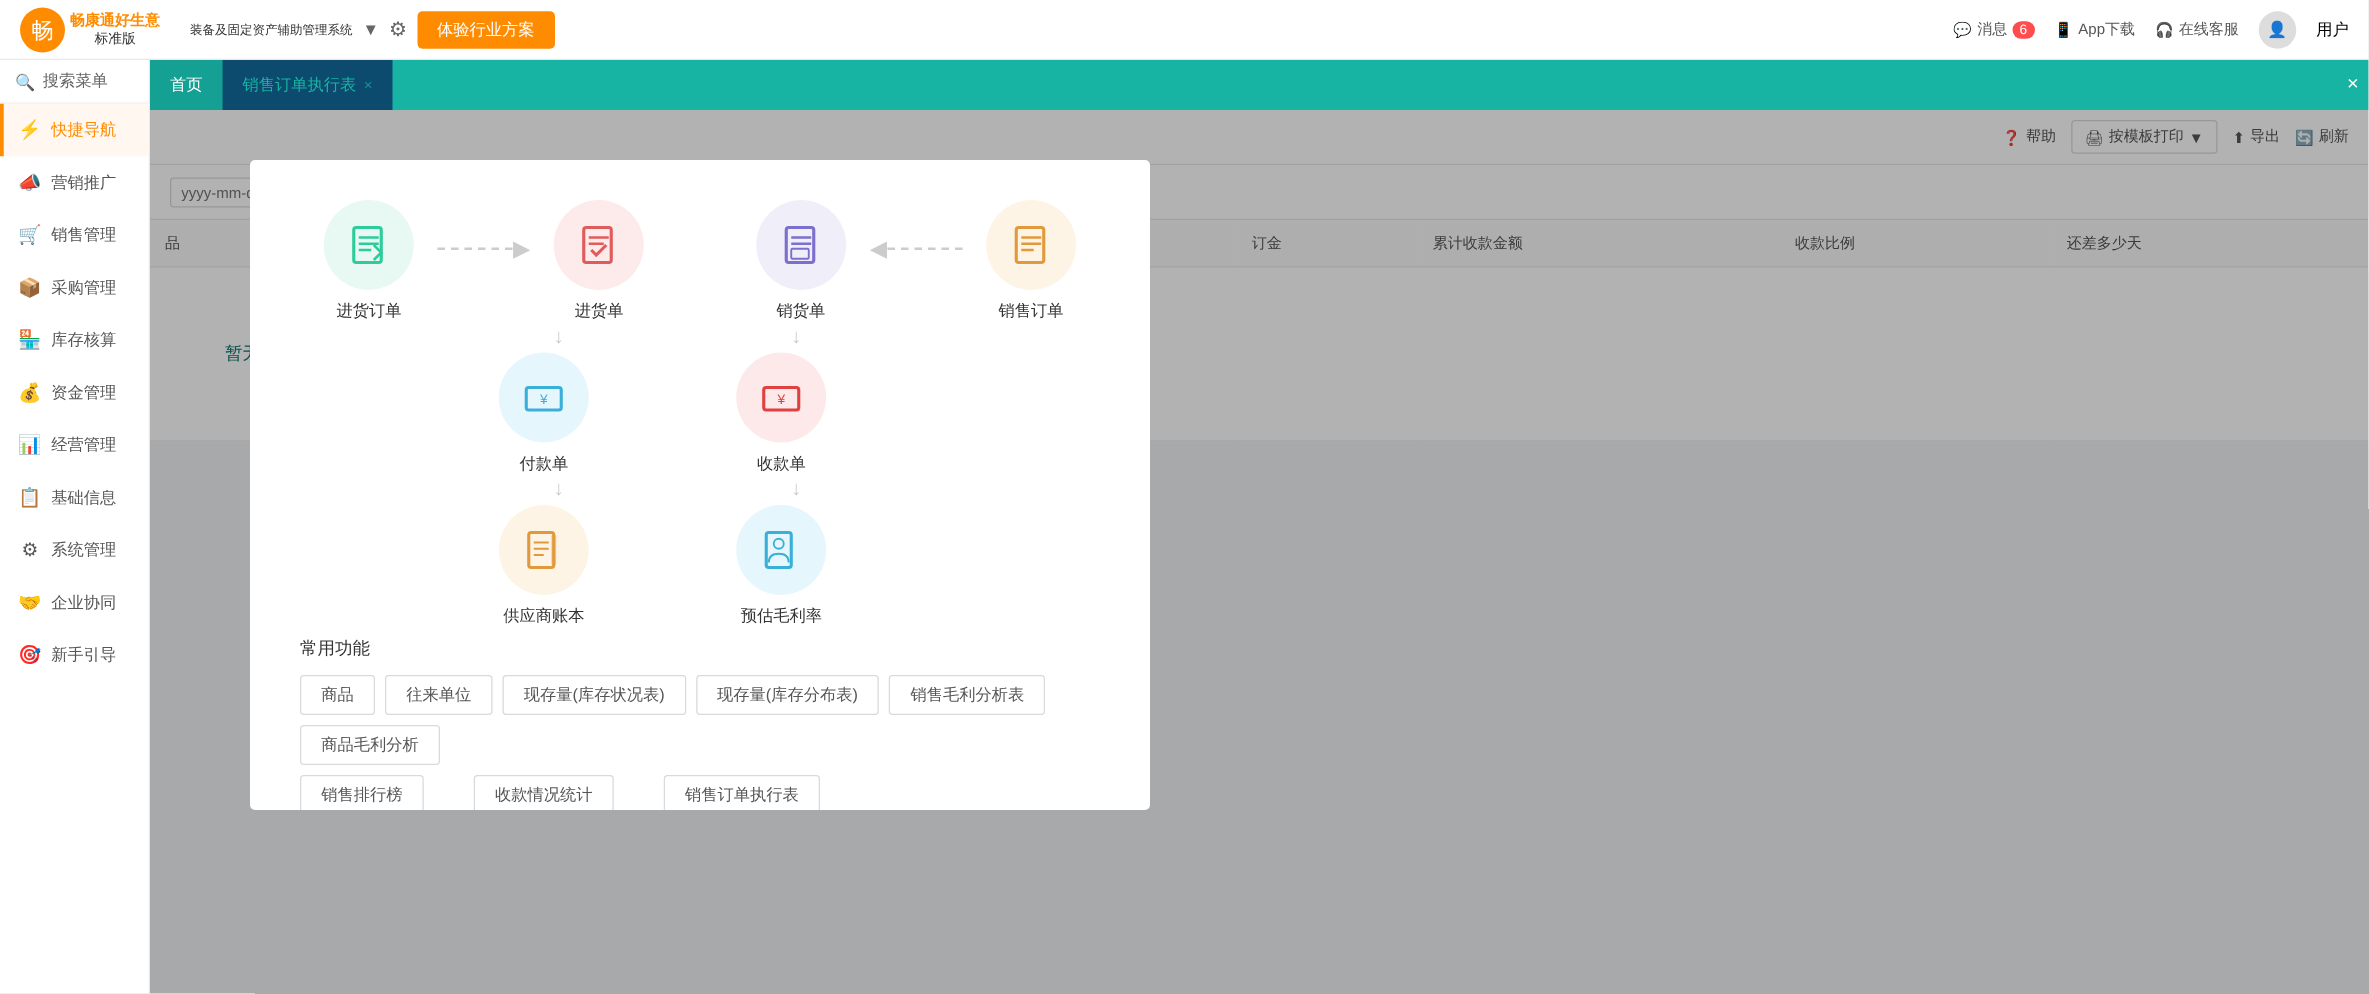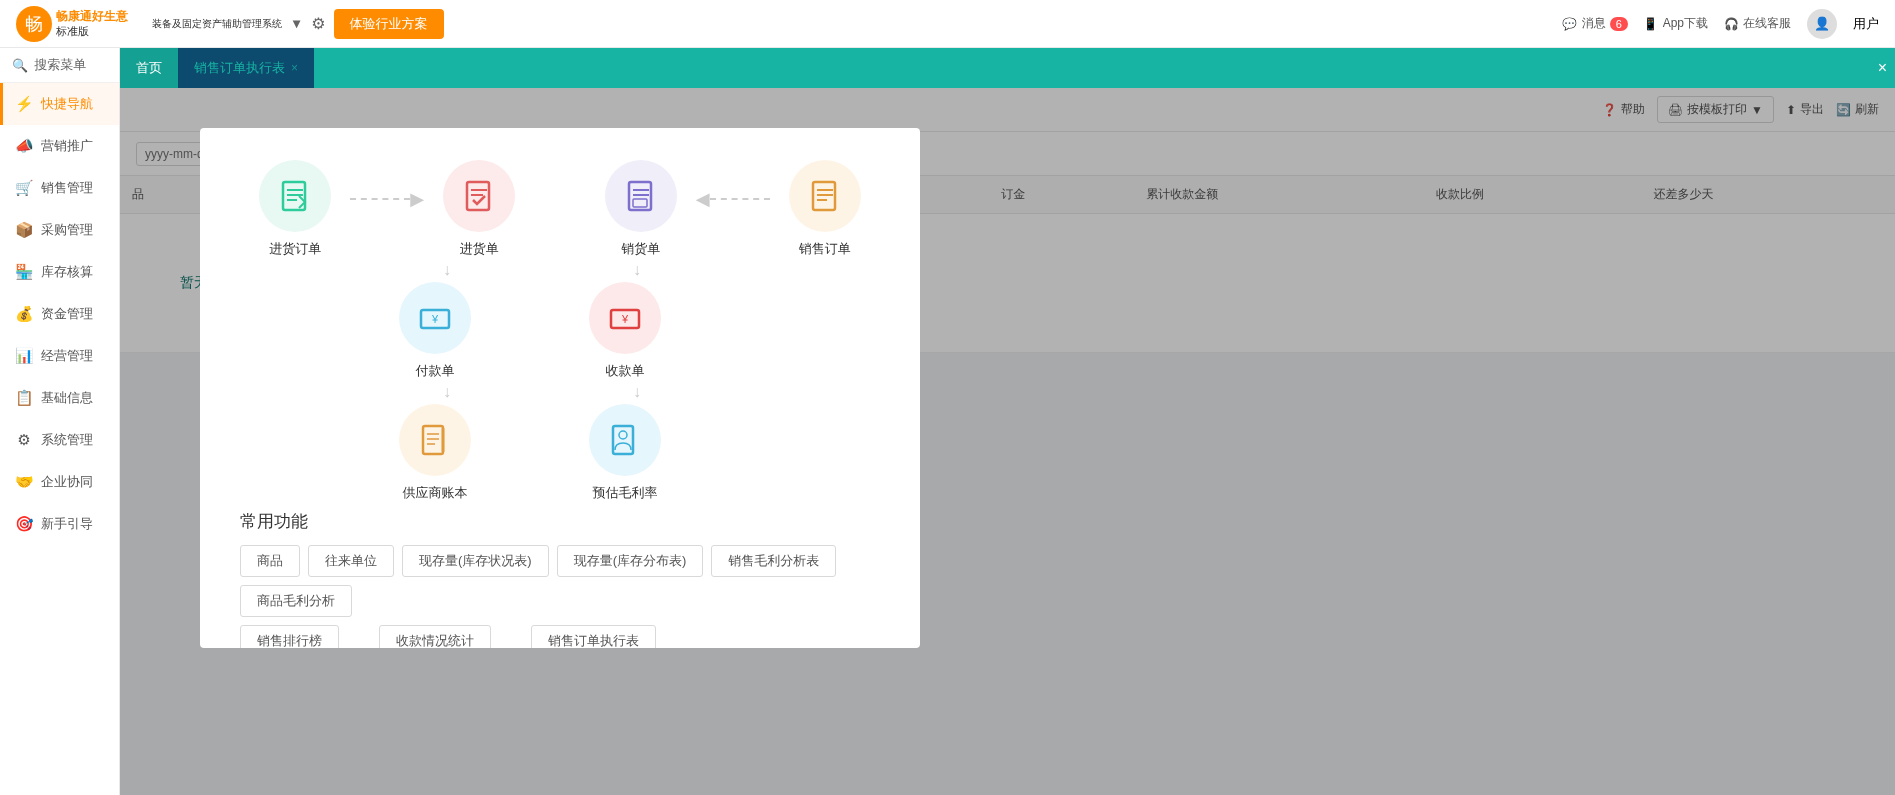--- a/index.html
+++ b/index.html
@@ -10,21 +10,21 @@
     .top-bar { display: flex; align-items: center; height: 48px; background: #fff; border-bottom: 1px solid #e8e8e8; padding: 0 16px; flex-shrink: 0; }
     .main-area { display: flex; flex: 1; overflow: hidden; }
     .sidebar { width: 120px; background: #fff; border-right: 1px solid #e8e8e8; flex-shrink: 0; display: flex; flex-direction: column; }
     .content-area { flex: 1; display: flex; flex-direction: column; overflow: hidden; }
     .tab-bar { display: flex; align-items: center; background: #17b3a3; height: 40px; flex-shrink: 0; }
     .page-content { flex: 1; background: #f0f2f5; overflow: auto; position: relative; }
 
     
     .logo-area { display: flex; align-items: center; width: 120px; flex-shrink: 0; }
     .logo-icon { width: 36px; height: 36px; background: #ff8c00; border-radius: 50%; display: flex; align-items: center; justify-content: center; color: white; font-size: 18px; margin-right: 4px; }
-    .logo-text { font-size: 11px; color: #333; line-height: 1.3; }
+    .logo-text { font-size: 11px; color: #333; line-height: 1.3; text-align: center; }
     .logo-text .brand { color: #ff8c00; font-weight: bold; font-size: 12px; }
     .top-bar-middle { display: flex; align-items: center; gap: 8px; flex: 1; padding-left: 16px; }
     .system-name { font-size: 10px; color: #333; }
     .dropdown-btn { background: none; border: none; cursor: pointer; color: #666; }
     .settings-btn { background: none; border: none; cursor: pointer; color: #666; font-size: 16px; }
     .experience-btn { background: #ff8c00; color: white; border: none; padding: 6px 16px; border-radius: 4px; cursor: pointer; font-size: 13px; }
     .top-bar-right { display: flex; align-items: center; gap: 16px; margin-left: auto; }
     .top-bar-right .icon-btn { display: flex; align-items: center; gap: 4px; cursor: pointer; color: #555; font-size: 12px; background: none; border: none; }
     .badge { background: #ff4d4f; color: white; border-radius: 10px; padding: 1px 5px; font-size: 11px; min-width: 18px; text-align: center; }
     .user-avatar { width: 30px; height: 30px; border-radius: 50%; background: #ddd; display: flex; align-items: center; justify-content: center; cursor: pointer; }
@@ -70,21 +70,21 @@
     .flow-circle.pink { background: #fdeaea; color: #e05c5c; }
     .flow-circle.purple { background: #f0eef9; color: #7c6fcd; }
     .flow-circle.orange { background: #fef4e6; color: #e09a3c; }
     .flow-circle.blue { background: #e6f6fd; color: #3ab0d9; }
     .flow-circle.red { background: #fde9e9; color: #e04040; }
     .flow-label { font-size: 13px; color: #333; }
     .arrow-down { color: #ccc; text-align: center; font-size: 16px; margin: 4px 0; line-height: 1; }
 
     
     .common-section { margin-top: 8px; }
-    .common-title { font-size: 17px; color: #333; margin-bottom: 12px; font-weight: 500; }
+    .common-title { font-size: 14px; color: #333; margin-bottom: 12px; font-weight: 500; }
     .common-btns { display: flex; flex-wrap: wrap; gap: 8px; }
     .common-btn { border: 1px solid #d9d9d9; background: white; padding: 6px 16px; border-radius: 3px; font-size: 13px; color: #555; cursor: pointer; }
   </style>
 </head>
 <body>
 
 <div class="app-wrapper">
 
   <div class="top-bar">
     <div class="logo-area">

